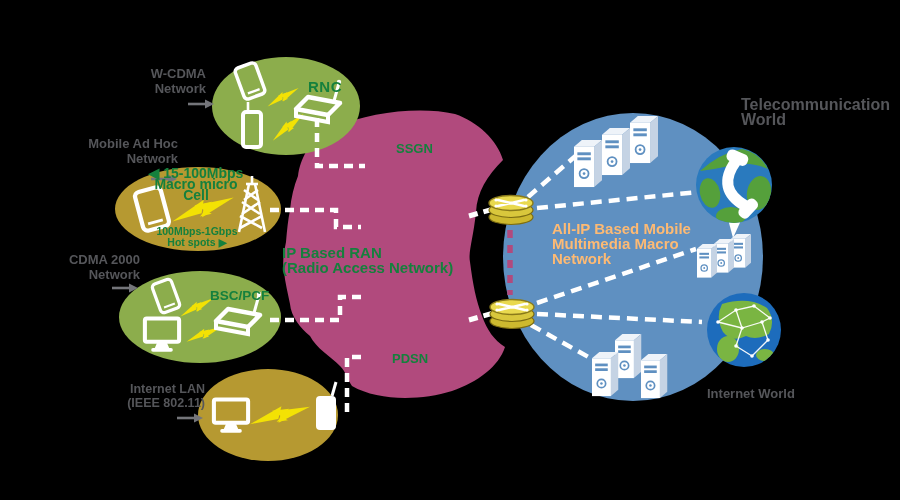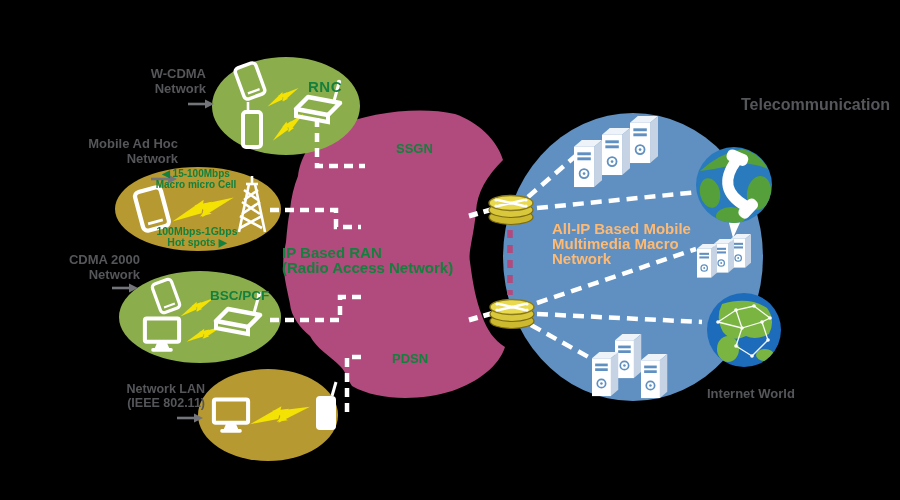--- a/index.html
+++ b/index.html
@@ -15,21 +15,21 @@
   #wcdma-label{left:86px;top:66px;width:120px;font-size:13px;line-height:15px;}
   #adhoc-label{left:58px;top:136px;width:120px;font-size:13px;line-height:15px;}
   #cdma-label{left:20px;top:252px;width:120px;font-size:13px;line-height:15px;}
   #wlan-label{left:85px;top:382px;width:120px;font-size:12.5px;line-height:14px;}
   #rnc-label{left:308px;top:78px;font-size:15px;letter-spacing:.5px;}
   #bscpcf-label{left:210px;top:288px;font-size:13.5px;}
   #ssgn-label{left:396px;top:141px;font-size:13px;}
   #pdsn-label{left:392px;top:318px;font-size:13px;margin-top:33px;}
   #ran-title{left:282px;top:245px;font-size:15px;line-height:15px;}
   #core-title{left:552px;top:221px;font-size:15px;line-height:15px;color:#fdba74;}
-  #adhoc-top{left:145px;top:168px;width:102px;font-size:10px;line-height:11px;}
+  #adhoc-top{left:145px;top:168px;width:102px;font-size:14px;line-height:11px;}
   #adhoc-bottom{left:146px;top:226px;width:102px;font-size:10.5px;line-height:11px;}
   #telecom-label{left:702px;top:97px;font-size:16px;line-height:15px;margin-left:39px;}
   #internet-label{left:707px;top:386px;font-size:13px;}
 </style>
 </head>
 <body>
 
 <div id="stage">
 
 <svg id="diagram-svg" width="900" height="500" viewBox="0 0 900 500">
@@ -232,21 +232,21 @@
 </div>
 <div id="adhoc-label" class="lbl gray right">
   <span>Mobile Ad Hoc</span>
       <span>Network</span>
 </div>
 <div id="cdma-label" class="lbl gray right">
   <span>CDMA 2000</span>
       <span>Network</span>
 </div>
 <div id="wlan-label" class="lbl gray right">
-  <span>Network LAN</span>
+  <span>Internet LAN</span>
       <span>(IEEE 802.11)</span>
 </div>
 
 <div id="rnc-label" class="lbl white">RNC</div>
 <div id="bscpcf-label" class="lbl white">BSC/PCF</div>
 <div id="ssgn-label" class="lbl white">SSGN</div>
 <div id="pdsn-label" class="lbl white">PDSN</div>
 
 <div id="ran-title" class="lbl white">
   <span>IP Based RAN</span>
@@ -262,16 +262,17 @@
   <span>◀ 15-100Mbps</span>
       <span>Macro micro Cell</span>
 </div>
 <div id="adhoc-bottom" class="lbl white center">
   <span>100Mbps-1Gbps</span>
       <span>Hot spots ▶</span>
 </div>
 
 <div id="telecom-label" class="lbl gray">
   <span>Telecommunication</span>
+      <span>World</span>
 </div>
 <div id="internet-label" class="lbl gray">Internet World</div>
 
 </div>
 
 </body></html>

